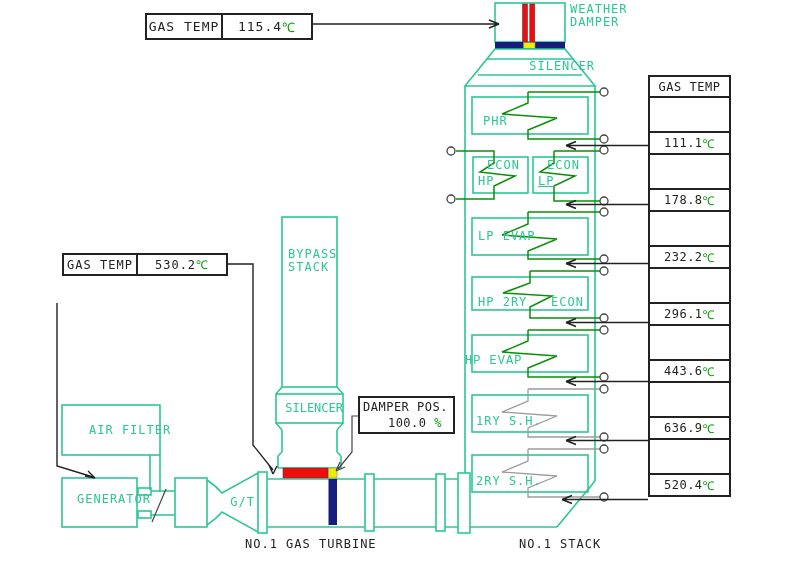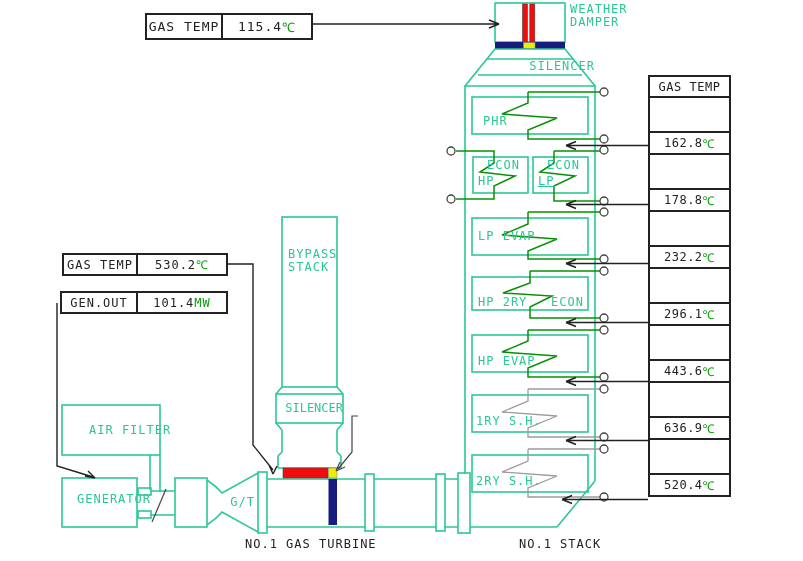--- a/index.html
+++ b/index.html
@@ -202,21 +202,21 @@
   <div class="tl ctr" style="left:465px;top:60px;width:130px;">SILENCER</div>
 
   <div class="tl" style="left:483px;top:115px;">PHR</div>
   <div class="tl" style="left:487px;top:159px;">ECON</div>
   <div class="tl" style="left:478px;top:175px;">HP</div>
   <div class="tl" style="left:547px;top:159px;">ECON</div>
   <div class="tl" style="left:538px;top:175px;text-decoration:underline;">LP</div>
   <div class="tl" style="left:478px;top:230px;">LP EVAP</div>
   <div class="tl" style="left:478px;top:296px;">HP 2RY</div>
   <div class="tl" style="left:551px;top:296px;">ECON</div>
-  <div class="tl" style="left:478px;top:355px;">HP EVAP</div>
+  <div class="tl" style="left:465px;top:355px;font-family:Liberation Mono, monospace;">HP EVAP</div>
   <div class="tl" style="left:476px;top:415px;">1RY S.H.</div>
   <div class="tl" style="left:476px;top:475px;">2RY S.H.</div>
 
   <div class="tl" style="left:288px;top:248px;"><span>BYPASS</span><br><span>STACK</span></div>
   <div class="tl ctr" style="left:276px;top:402px;width:67px;letter-spacing:0;">SILENCER</div>
   <div class="tl" style="left:89px;top:424px;">AIR FILTER</div>
   <div class="tl" style="left:77px;top:493px;">GENERATOR</div>
   <div class="tl ctr" style="left:207px;top:496px;width:48px;">G/T</div>
 
   <div class="bl" style="left:205px;top:538px;">NO.1 GAS TURBINE</div>
@@ -225,30 +225,30 @@
   <div class="gauge" style="left:145px;top:13px;width:168px;height:27px;">
     <div class="lab" style="width:74px;">GAS TEMP</div>
     <div class="val"><span>115.4</span><span class="unit">℃</span></div>
   </div>
 
   <div class="gauge" style="left:62px;top:253px;width:166px;height:23px;font-size:12px;">
     <div class="lab" style="width:72px;">GAS TEMP</div>
     <div class="val"><span>530.2</span><span class="unit">℃</span></div>
   </div>
 
-  <div class="gauge" style="left:60px;top:291px;width:168px;height:23px;font-size:12px;">
-    <div class="lab" style="width:74px;">GEN.OUT</div>
-    <div class="val"><span>101.4</span><span class="unit">MW</span></div>
-  </div>
-
+
+  <div class="gauge2" style="left:358px;top:396px;width:97px;height:38px;">
+    <div>DAMPER POS.</div>
+    <div class="l2"><span>100.0 </span><span class="unit">%</span></div>
+  </div>
 
   <div class="tbl">
     <div class="hdr">GAS TEMP</div>
     <div class="gap"></div>
-    <div class="cell"><span>162.8</span><span class="unit">℃</span></div>
+    <div class="cell"><span>111.1</span><span class="unit">℃</span></div>
     <div class="gap"></div>
     <div class="cell"><span>178.8</span><span class="unit">℃</span></div>
     <div class="gap"></div>
     <div class="cell"><span>232.2</span><span class="unit">℃</span></div>
     <div class="gap"></div>
     <div class="cell"><span>296.1</span><span class="unit">℃</span></div>
     <div class="gap"></div>
     <div class="cell"><span>443.6</span><span class="unit">℃</span></div>
     <div class="gap"></div>
     <div class="cell"><span>636.9</span><span class="unit">℃</span></div>

